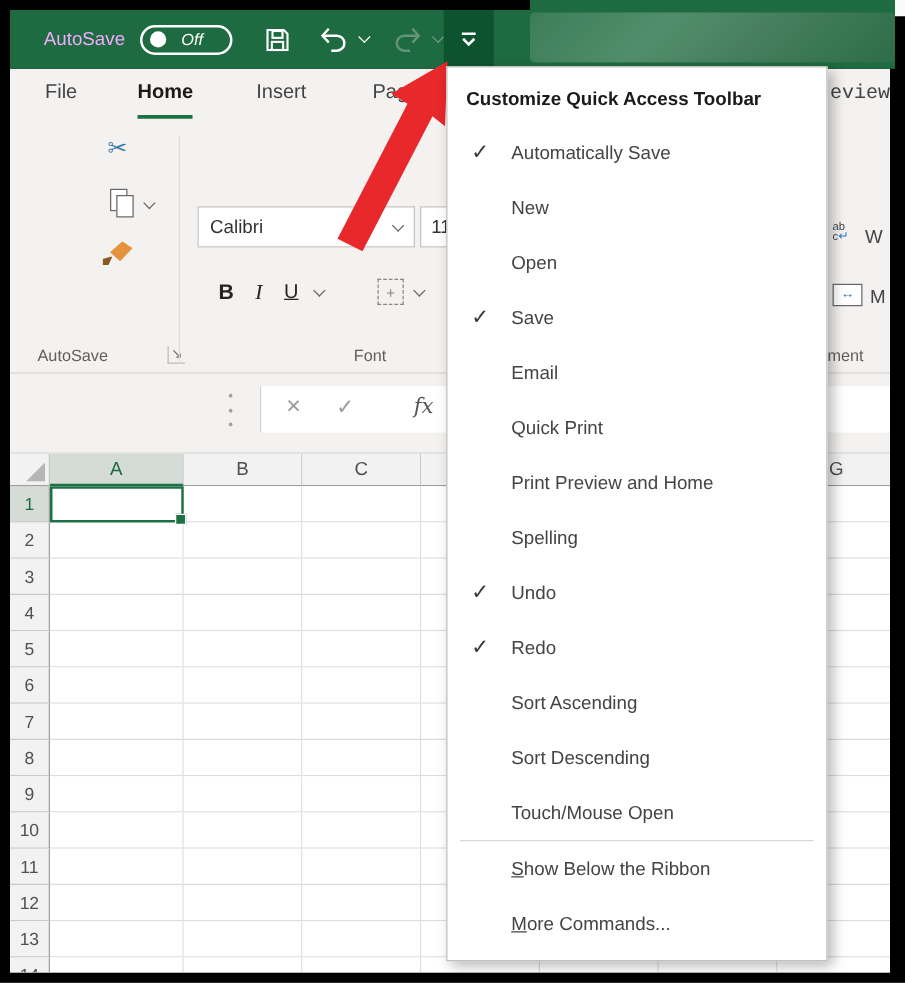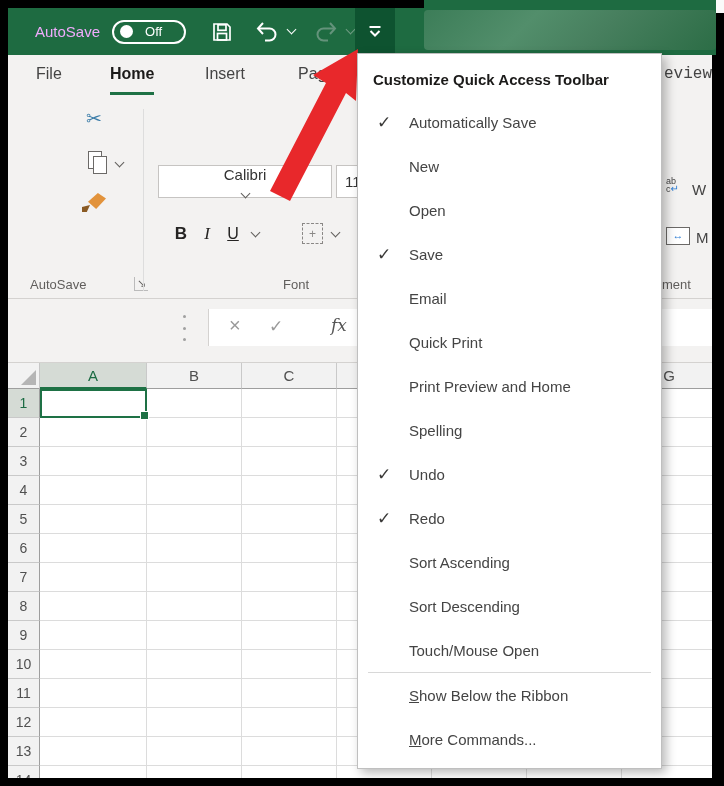--- a/index.html
+++ b/index.html
@@ -8,21 +8,21 @@
 
   
   .titlebar{position:absolute;left:8px;top:0;width:708px;height:55px;background:#1e6b41;z-index:3;}
   .titlebar-inner{position:absolute;left:0;top:8px;width:100%;height:47px;display:flex;align-items:center;}
   .black-top{position:absolute;left:0;top:0;width:424px;height:8px;background:#000;z-index:6;}
   .white-notch{position:absolute;left:716px;top:0;width:8px;height:13px;background:#fafafa;z-index:6;}
   .autosave-label{color:#f0abfc;font-size:15px;margin-left:27px;}
   .autosave-pill{margin-left:12px;width:74px;height:24px;border:2px solid #fff;border-radius:14px;
                  display:flex;align-items:center;box-sizing:border-box;cursor:default;}
   .autosave-dot{width:13px;height:13px;border-radius:50%;background:#fff;margin-left:6px;}
-  .autosave-state{color:#fff;font-size:13px;margin-left:12px;}
+  .autosave-state{color:#fff;font-size:13px;margin-left:12px;font-style:italic;}
   .tb-btn{display:flex;align-items:center;justify-content:center;}
   .tb-save{margin-left:24px;}
   .tb-undo{margin-left:20px;}
   .tb-redo{margin-left:18px;}
   .chev{width:7px;height:7px;border-right:1.7px solid #fff;border-bottom:1.7px solid #fff;
         transform:rotate(45deg);display:inline-block;}
   .chev.gray{border-color:#605e5c;}
   .chev.muted{border-color:#6f9b82;}
   .chev.small{width:6px;height:6px;}
   .tb-chev{margin-left:8px;margin-top:-4px;}
@@ -57,21 +57,21 @@
   .copy-icon{position:absolute;left:80px;top:50px;width:12px;height:16px;border:1.5px solid #6b6967;background:#fff;}
   .copy-icon:before{content:"";position:absolute;left:4px;top:4px;width:12px;height:16px;border:1.5px solid #6b6967;background:#fff;}
   .copy-chev{position:absolute;left:108px;top:58px;}
   .fp-icon{position:absolute;left:80px;top:92px;width:18px;height:16px;
            background:#e2933c;clip-path:polygon(0 55%,55% 0,100% 35%,45% 100%);}
   .fp-tip{position:absolute;left:74px;top:104px;width:8px;height:7px;background:#8a5a23;clip-path:polygon(0 100%,0 30%,100% 0,60% 100%);}
   .grp-label{position:absolute;font-size:13px;color:#605e5c;}
   .clipboard-label{left:22px;top:176px;}
   .dlg-launcher{position:absolute;left:126px;top:176px;width:13px;height:13px;color:#605e5c;font-size:11px;line-height:13px;text-align:center;border-left:1px solid #bbb;border-bottom:1px solid #bbb;}
   .fontname-box{position:absolute;left:150px;top:64px;width:174px;height:33px;background:#fff;border:1px solid #c6c4c2;
-                box-sizing:border-box;display:flex;align-items:center;justify-content:space-between;padding:0 9px;flex-direction:column;}
+                box-sizing:border-box;display:flex;align-items:center;justify-content:space-between;padding:0 9px;}
   .fontname-text{font-size:15px;color:#333;}
   .fontsize-box{position:absolute;left:328px;top:64px;width:40px;height:33px;background:#fff;border:1px solid #c6c4c2;
                 box-sizing:border-box;display:flex;align-items:center;padding-left:8px;font-size:15px;color:#333;}
   .fmt-row{position:absolute;left:160px;top:118px;height:30px;display:flex;align-items:center;}
   .fmt-b{font-weight:700;font-size:17px;color:#252423;width:26px;text-align:center;}
   .fmt-i{font-style:italic;font-family:"Liberation Serif",serif;font-size:17px;color:#252423;width:26px;text-align:center;}
   .fmt-u{font-size:16px;color:#252423;text-decoration:underline;width:26px;text-align:center;}
   .fmt-chev{margin-left:6px;margin-top:-3px;}
   .border-btn{position:absolute;left:294px;top:122px;width:19px;height:19px;border:1px dashed #8a8886;
               display:flex;align-items:center;justify-content:center;color:#8a8886;font-size:12px;}

